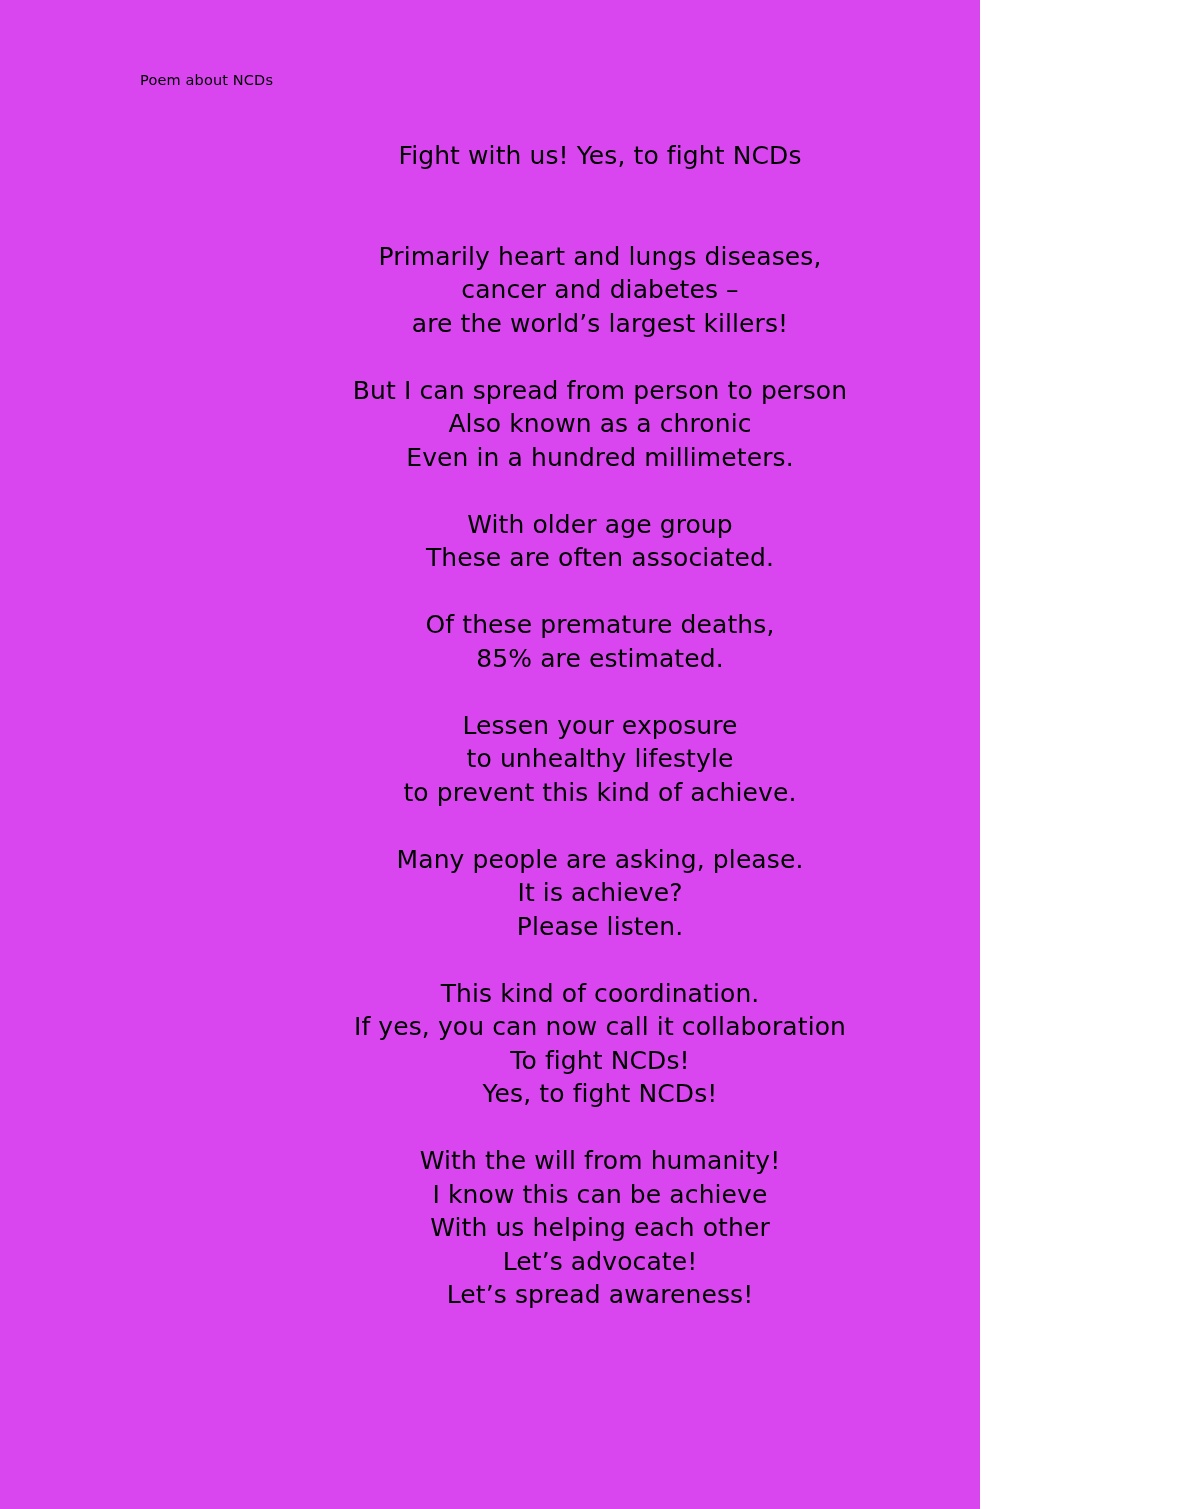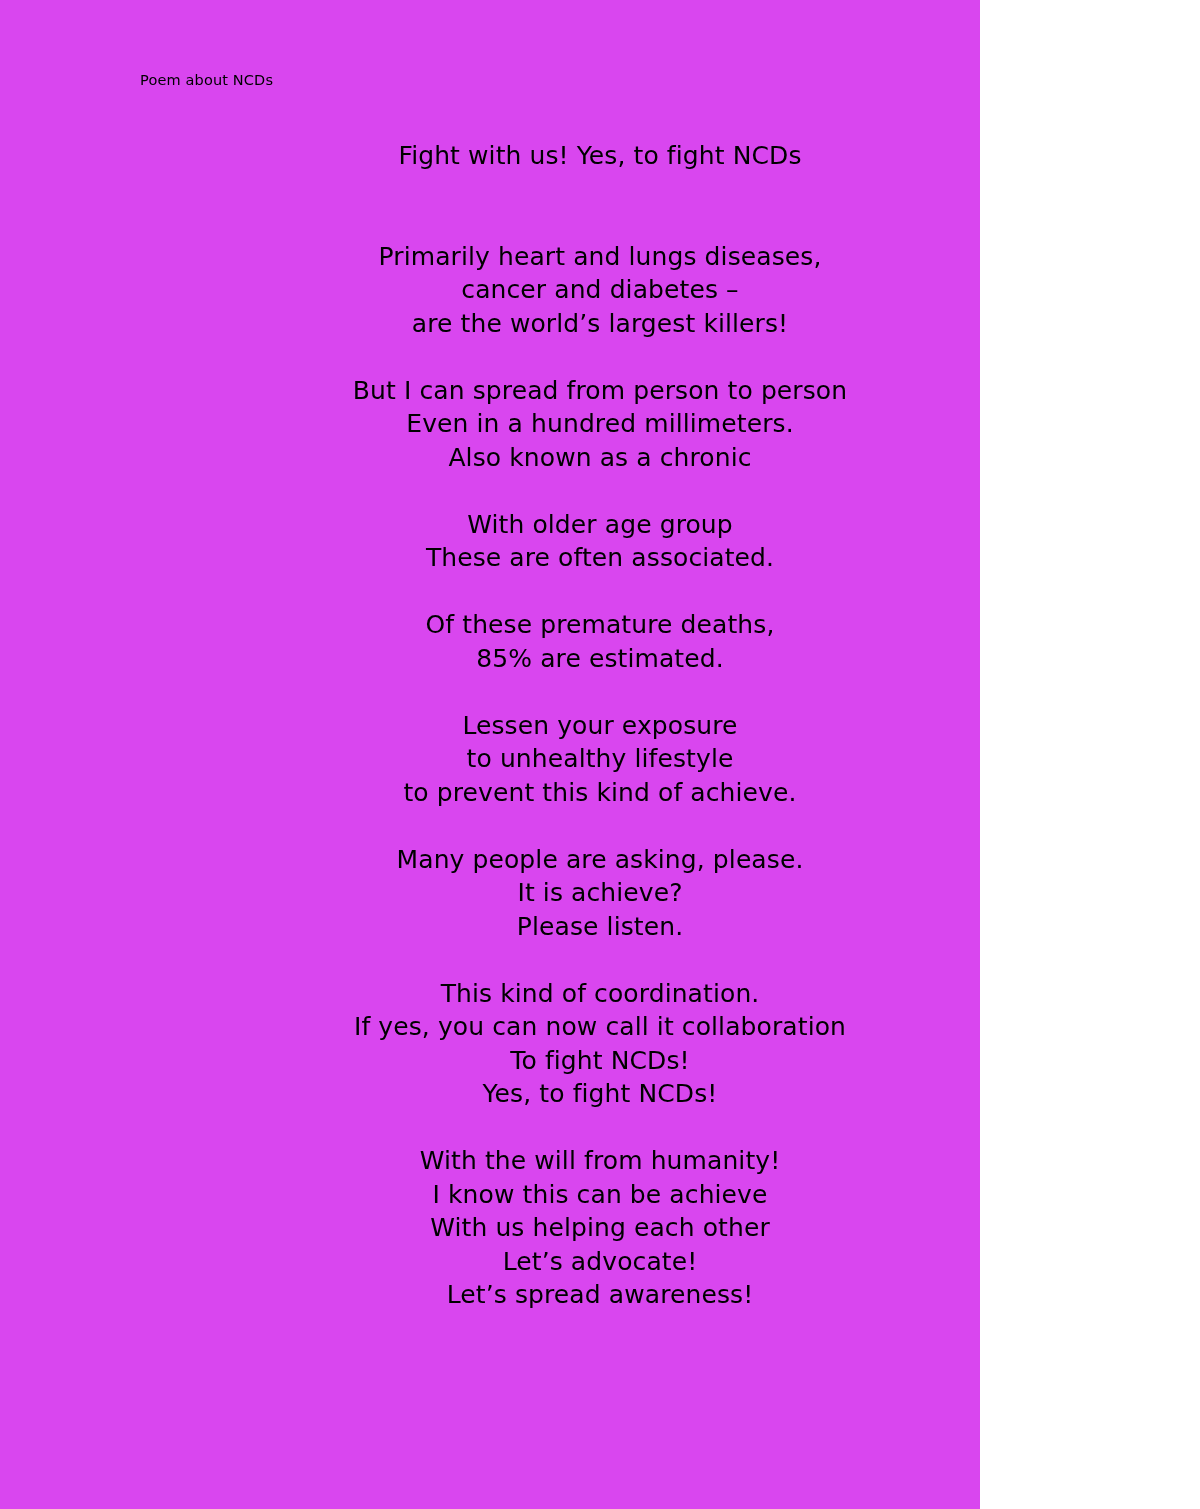--- a/index.html
+++ b/index.html
@@ -83,22 +83,22 @@
 
       <div id="stanza-host">
           <div class="stanza">
             <div class="poem-line">Primarily heart and lungs diseases,</div>
             <div class="poem-line">cancer and diabetes –</div>
             <div class="poem-line">are the world’s largest killers!</div>
           </div>
           <div class="spacer"></div>
           <div class="stanza">
             <div class="poem-line">But I can spread from person to person</div>
+            <div class="poem-line">Also known as a chronic</div>
             <div class="poem-line">Even in a hundred millimeters.</div>
-            <div class="poem-line">Also known as a chronic</div>
           </div>
           <div class="spacer"></div>
           <div class="stanza">
             <div class="poem-line">With older age group</div>
             <div class="poem-line">These are often associated.</div>
           </div>
           <div class="spacer"></div>
           <div class="stanza">
             <div class="poem-line">Of these premature deaths,</div>
             <div class="poem-line">85% are estimated.</div>

